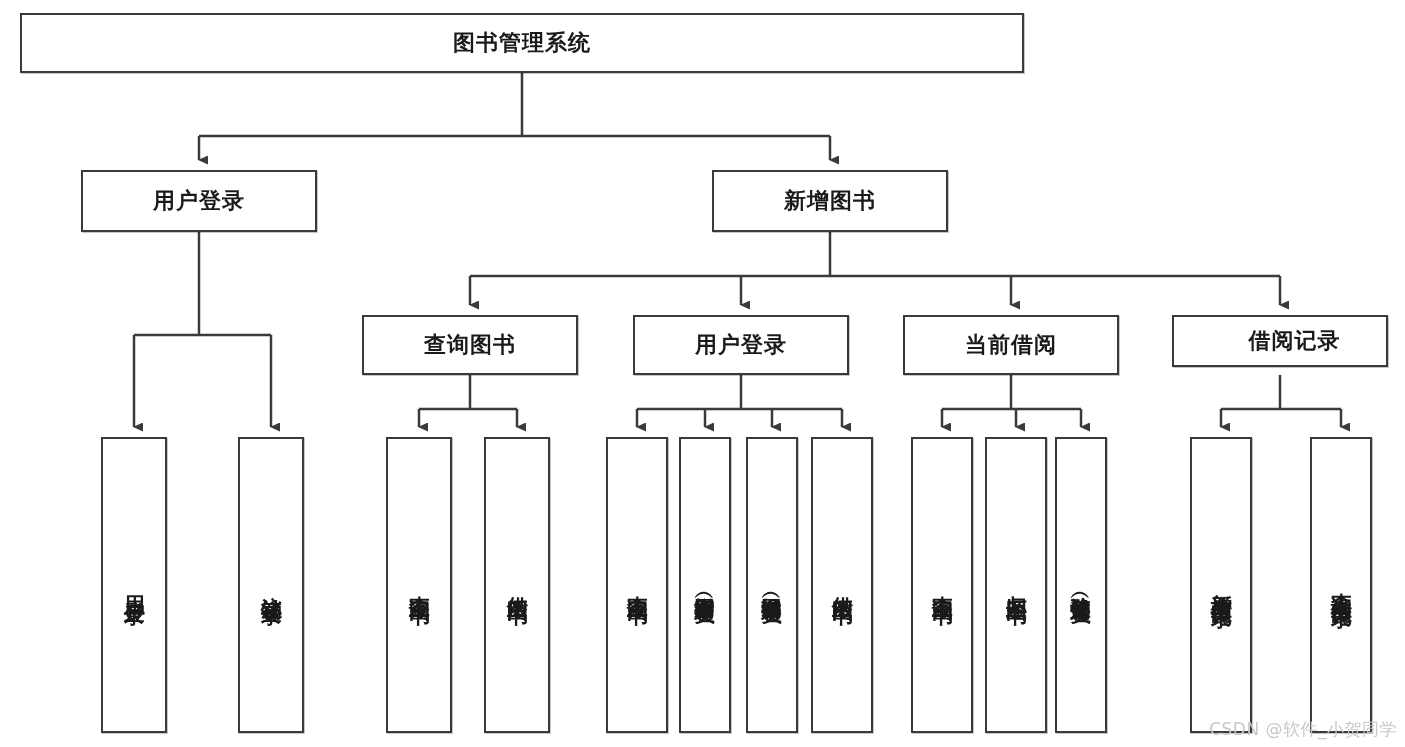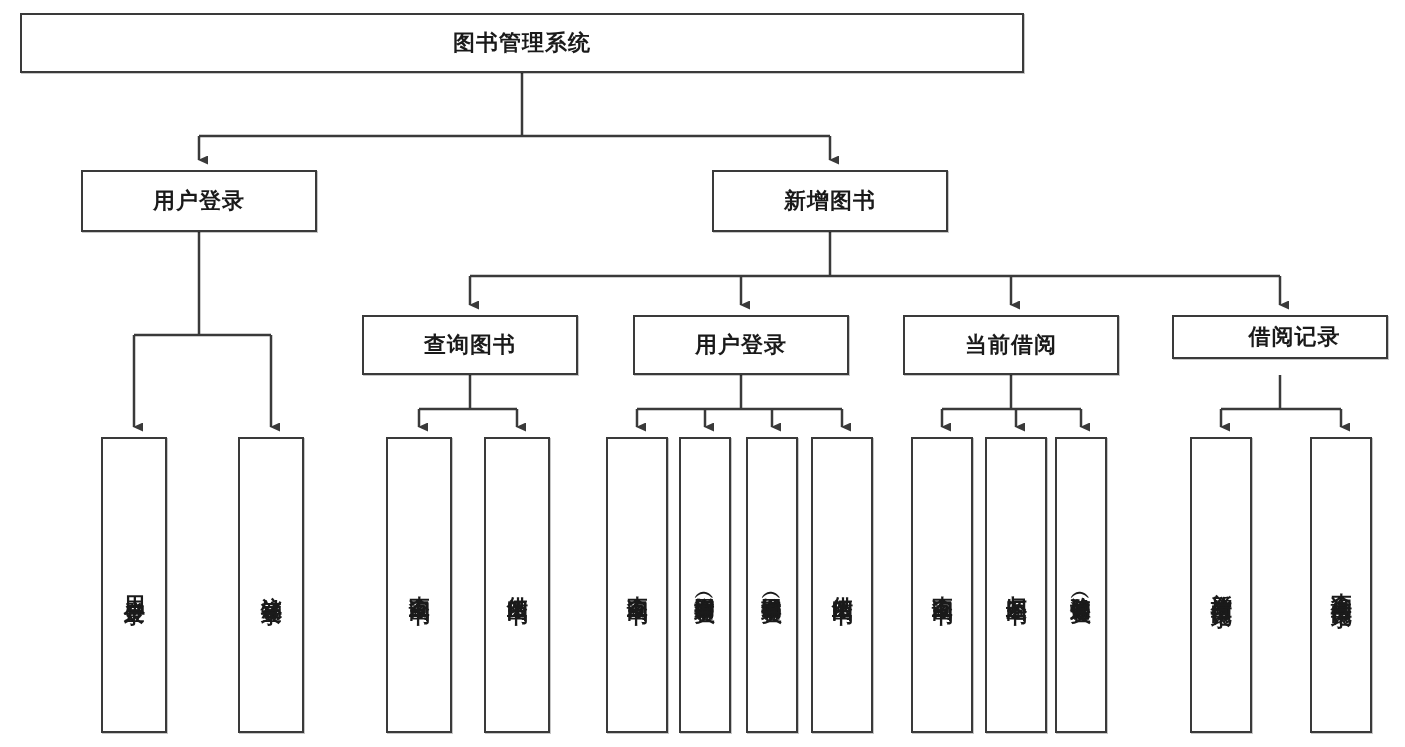--- a/index.html
+++ b/index.html
@@ -146,21 +146,21 @@
 
   <div class="node-box" style="left: 362px; top: 315px; width: 216px; height: 60px;">
     <span class="node-label-h">查询图书</span>
   </div>
   <div class="node-box" style="left: 633px; top: 315px; width: 216px; height: 60px;">
     <span class="node-label-h">用户登录</span>
   </div>
   <div class="node-box" style="left: 903px; top: 315px; width: 216px; height: 60px;">
     <span class="node-label-h">当前借阅</span>
   </div>
-  <div class="node-box" style="left: 1172px; top: 315px; width: 216px; height: 44px; padding-left: 29px;">
+  <div class="node-box" style="left: 1172px; top: 315px; width: 216px; height: 52px; padding-left: 29px;">
     <span class="node-label-h">借阅记录</span>
   </div>
 
   <div class="node-box" style="left: 101px; top: 437px; width: 66px; height: 296px;">
     <span class="node-label-v">用户登录</span>
   </div>
   <div class="node-box" style="left: 238px; top: 437px; width: 66px; height: 296px;">
     <span class="node-label-v">注销登录</span>
   </div>
   <div class="node-box" style="left: 386px; top: 437px; width: 66px; height: 296px;">
@@ -190,13 +190,14 @@
   <div class="node-box" style="left: 1055px; top: 437px; width: 52px; height: 296px;">
     <span class="node-label-v narrow">确认归还（管理员）</span>
   </div>
   <div class="node-box" style="left: 1190px; top: 437px; width: 62px; height: 296px;">
     <span class="node-label-v">新增借阅记录</span>
   </div>
   <div class="node-box" style="left: 1310px; top: 437px; width: 62px; height: 296px;">
     <span class="node-label-v">查询借阅记录</span>
   </div>
 
+  <div id="watermark">CSDN @软件_小贺同学</div>
 </div>
 
 </body></html>

